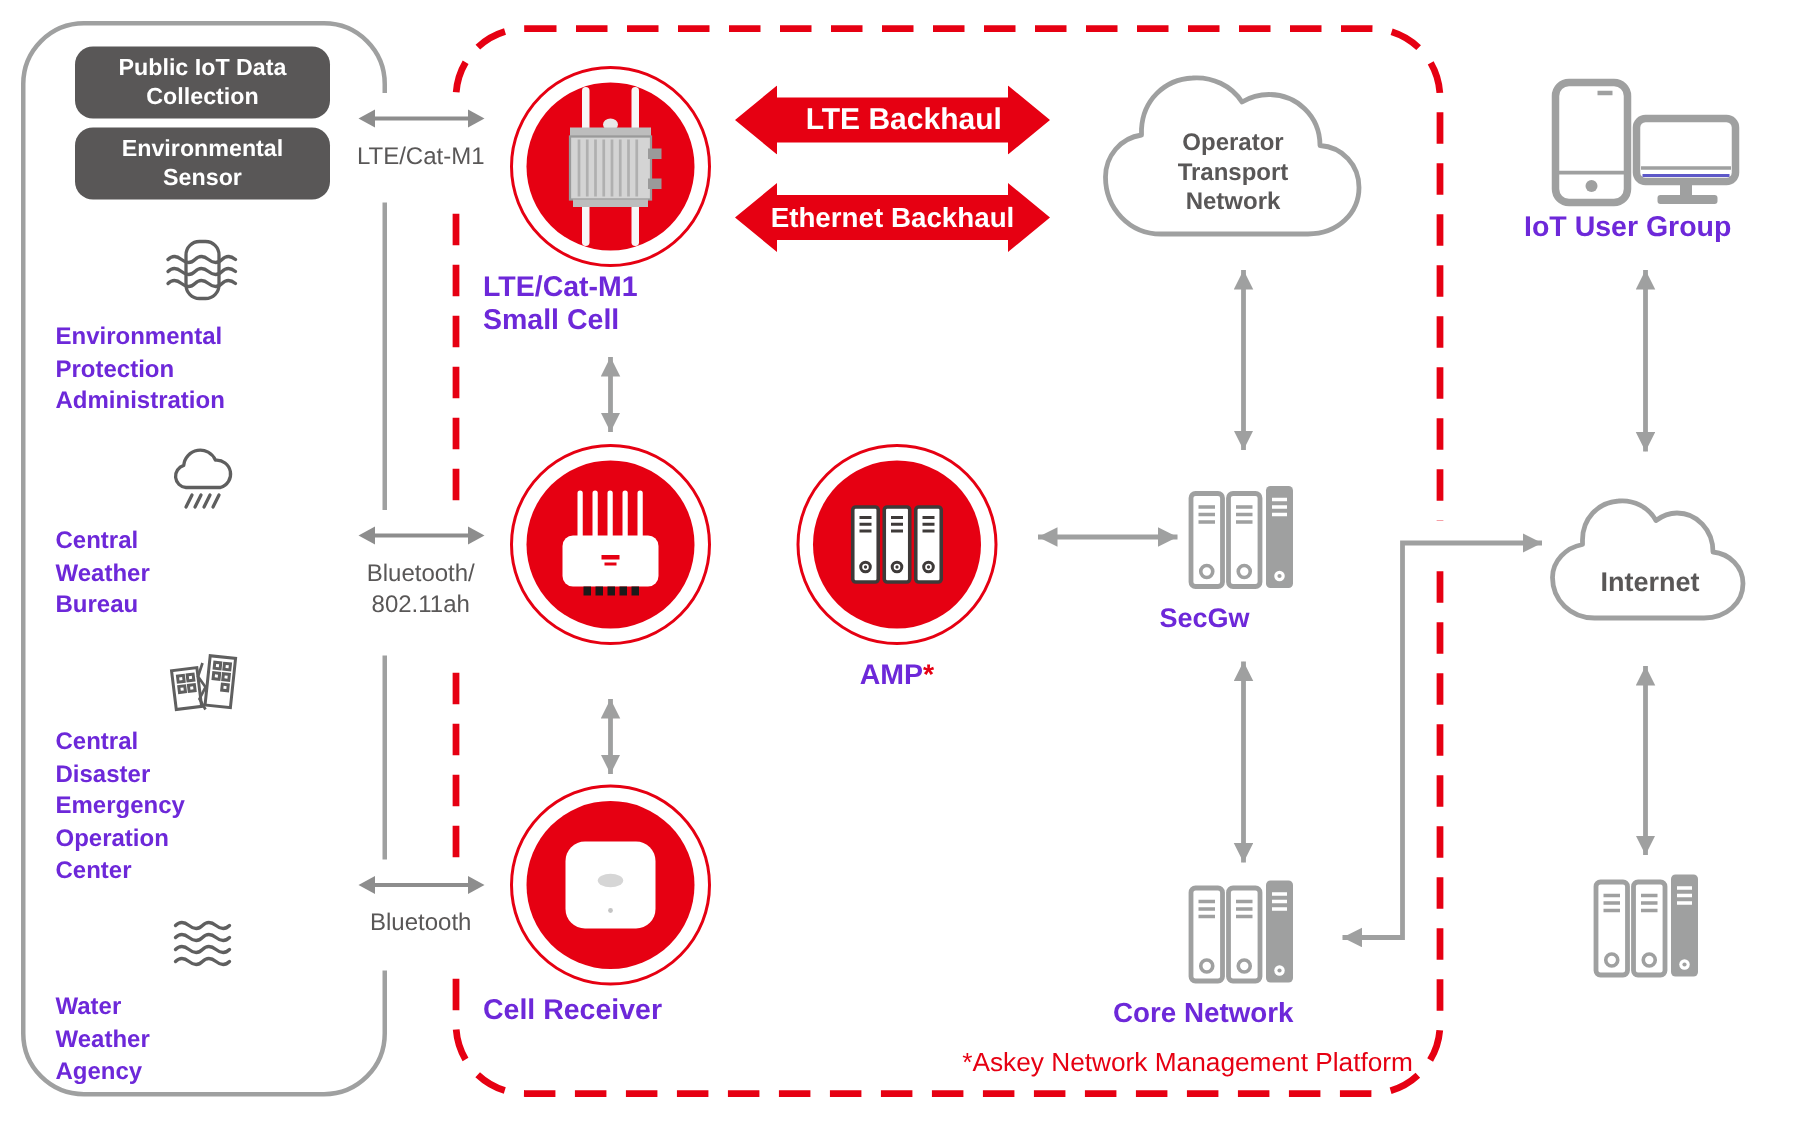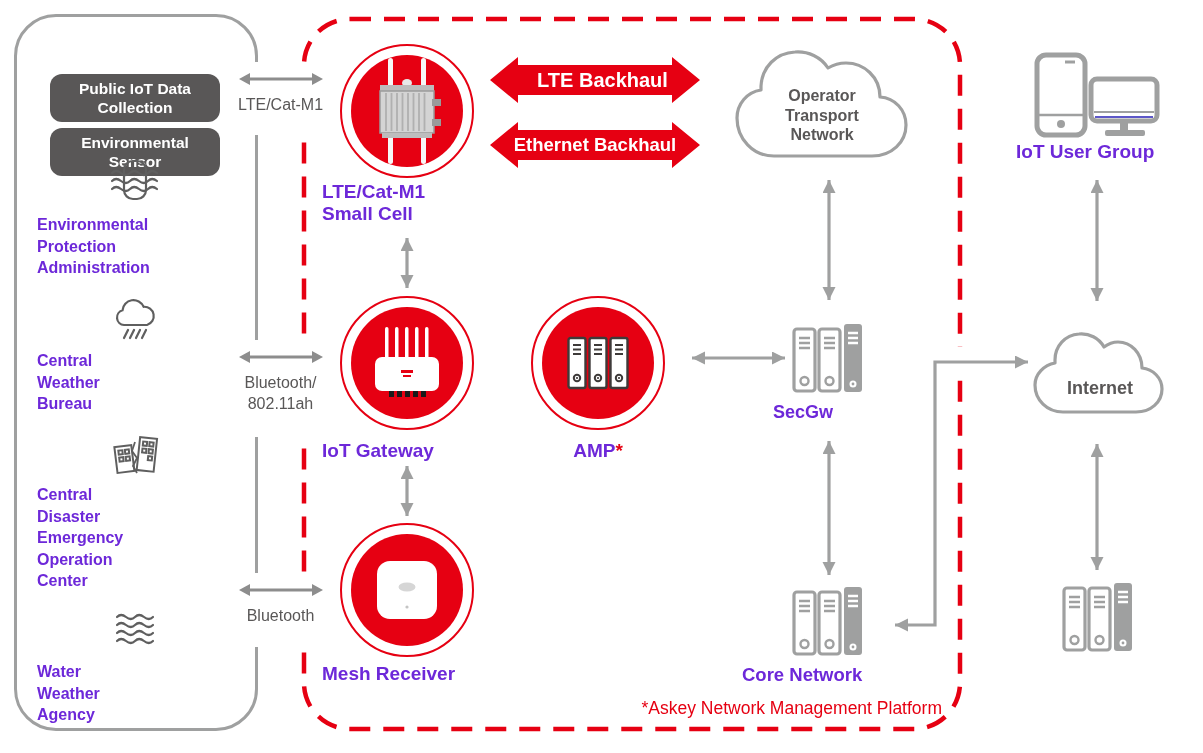--- a/index.html
+++ b/index.html
@@ -5,21 +5,21 @@
   html,body{margin:0;padding:0;background:#fff;}
   .canvas{position:relative;width:1203px;height:753px;background:#fff;overflow:hidden;
           font-family:"Liberation Sans", sans-serif;}
   .abs{position:absolute;}
   svg{display:block;}
   
   .left-panel{left:14px;top:14px;width:244px;height:717px;border:3px solid #9fa0a0;
               border-radius:42px;box-sizing:border-box;background:#fff;}
   .dark-box{left:50px;width:170px;height:48px;background:#595757;border-radius:12px;
             color:#fff;font-size:15.5px;font-weight:700;line-height:19px;text-align:center;
-            display:flex;align-items:center;justify-content:center;white-space:pre-line;margin-top:43px;}
+            display:flex;align-items:center;justify-content:center;white-space:pre-line;}
   .lbl{color:#6d28d9;font-weight:600;white-space:pre-line;}
   .src-lbl{left:37px;width:196px;font-size:16px;line-height:21.5px;}
   
   .link-box{left:228px;width:105px;background:#fff;display:flex;flex-direction:column;
             align-items:center;box-sizing:border-box;padding-top:10px;}
   .link-box .txt{color:#595757;font-size:16px;line-height:21px;text-align:center;
                  white-space:pre-line;margin-top:8px;}
   
   .node{width:134px;height:134px;border-radius:50%;border:2px solid #e60012;background:#fff;
         display:flex;align-items:center;justify-content:center;box-sizing:border-box;}
@@ -171,32 +171,31 @@
         <rect x="36" y="49" width="12" height="3" fill="#e60012"></rect>
         <rect x="38" y="54" width="8" height="2" fill="#e60012"></rect>
         <rect x="24" y="70" width="5" height="6" fill="#1a1a1a"></rect>
         <rect x="32" y="70" width="5" height="6" fill="#1a1a1a"></rect>
         <rect x="40" y="70" width="5" height="6" fill="#1a1a1a"></rect>
         <rect x="48" y="70" width="5" height="6" fill="#1a1a1a"></rect>
         <rect x="56" y="70" width="5" height="6" fill="#1a1a1a"></rect>
       </svg>
     </div>
   </div>
-  <div class="abs lbl node-lbl" style="left:322px;top:440px">IoT Gateway</div>
 
   <div class="abs node" style="left:340px;top:523px">
     <div class="node-inner">
       <svg width="64" height="62" viewBox="0 0 64 62">
         <rect x="2" y="2" width="60" height="58" rx="13" fill="#fff"></rect>
         <ellipse cx="32" cy="28" rx="8.5" ry="4.5" fill="#d6d6d6"></ellipse>
         <circle cx="32" cy="48" r="1.6" fill="#c4c4c4"></circle>
       </svg>
     </div>
   </div>
-  <div class="abs lbl node-lbl" style="left:322px;top:663px">Mesh Receiver</div>
+  <div class="abs lbl node-lbl" style="left:322px;top:663px">Cell Receiver</div>
 
   <div class="abs node" style="left:531px;top:296px">
     <div class="node-inner">
       <svg width="62" height="58" viewBox="0 0 62 58">
         <g stroke="#3e3a39" stroke-width="2.4" fill="#fff">
           <rect x="1.5" y="4" width="17" height="50" rx="2"></rect>
           <rect x="22.5" y="4" width="17" height="50" rx="2"></rect>
           <rect x="43.5" y="4" width="17" height="50" rx="2"></rect>
         </g>
         <g stroke="#3e3a39" stroke-width="2">

